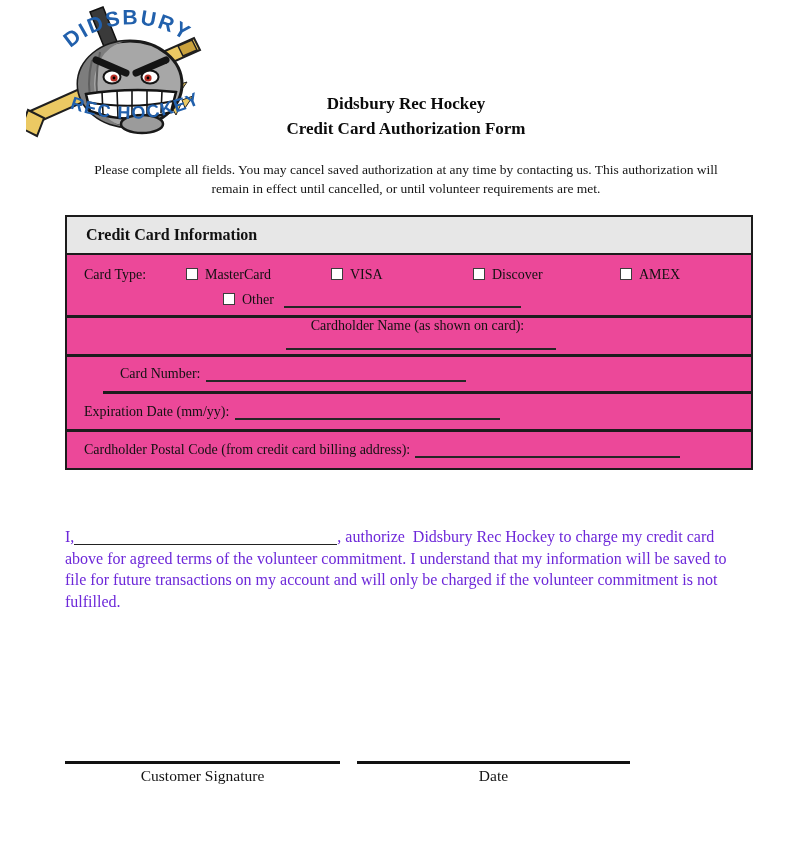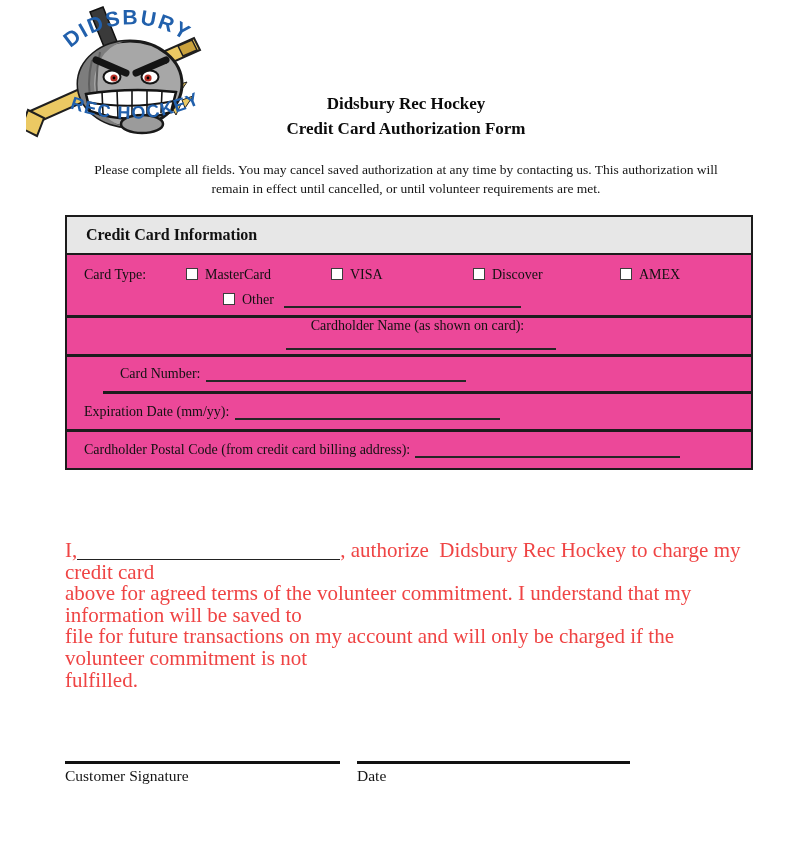--- a/index.html
+++ b/index.html
@@ -29,28 +29,28 @@
   .row-field{height:37px;display:flex;align-items:center;padding-left:17px;box-sizing:border-box;}
   .cb{display:inline-block;width:12px;height:12px;border:1.5px solid #3c3c3c;
     background:#fff;vertical-align:-1px;margin-right:7px;box-sizing:border-box;}
   .ct-item{position:absolute;top:12px;white-space:nowrap;}
   .ct-label{position:absolute;left:17px;top:12px;}
   .ct-other{position:absolute;left:119px;top:37px;white-space:nowrap;padding-left:37px;}
   .fill-line{display:inline-block;height:14px;border-bottom:2px solid #262626;
     vertical-align:-4px;}
   .field-line{margin-left:6px;}
   
-  .auth{position:absolute;left:65px;top:540px;width:690px;
-    font-size:21px;line-height:21.6px;color:#ef4444;}
+  .auth{position:absolute;left:65px;top:526px;width:690px;
+    font-size:16px;line-height:21.6px;color:#6d28d9;}
   .auth-line{white-space:pre-wrap;}
   .auth-fill{display:inline-block;width:263px;height:14px;
     border-bottom:1.6px solid #222;vertical-align:-3px;}
   
   .sig{position:absolute;top:761px;border-top:3px solid #121212;
-    font-size:15.5px;padding-top:3px;color:#141414;}
+    font-size:15.5px;padding-top:3px;color:#141414;text-align:center;}
   .sig-customer{left:65px;width:275px;}
   .sig-date{left:357px;width:273px;}
 </style>
 </head>
 <body>
 
 <div class="page">
 
   <div class="logo">
     <svg width="204" height="146" viewBox="0 0 204 146">

